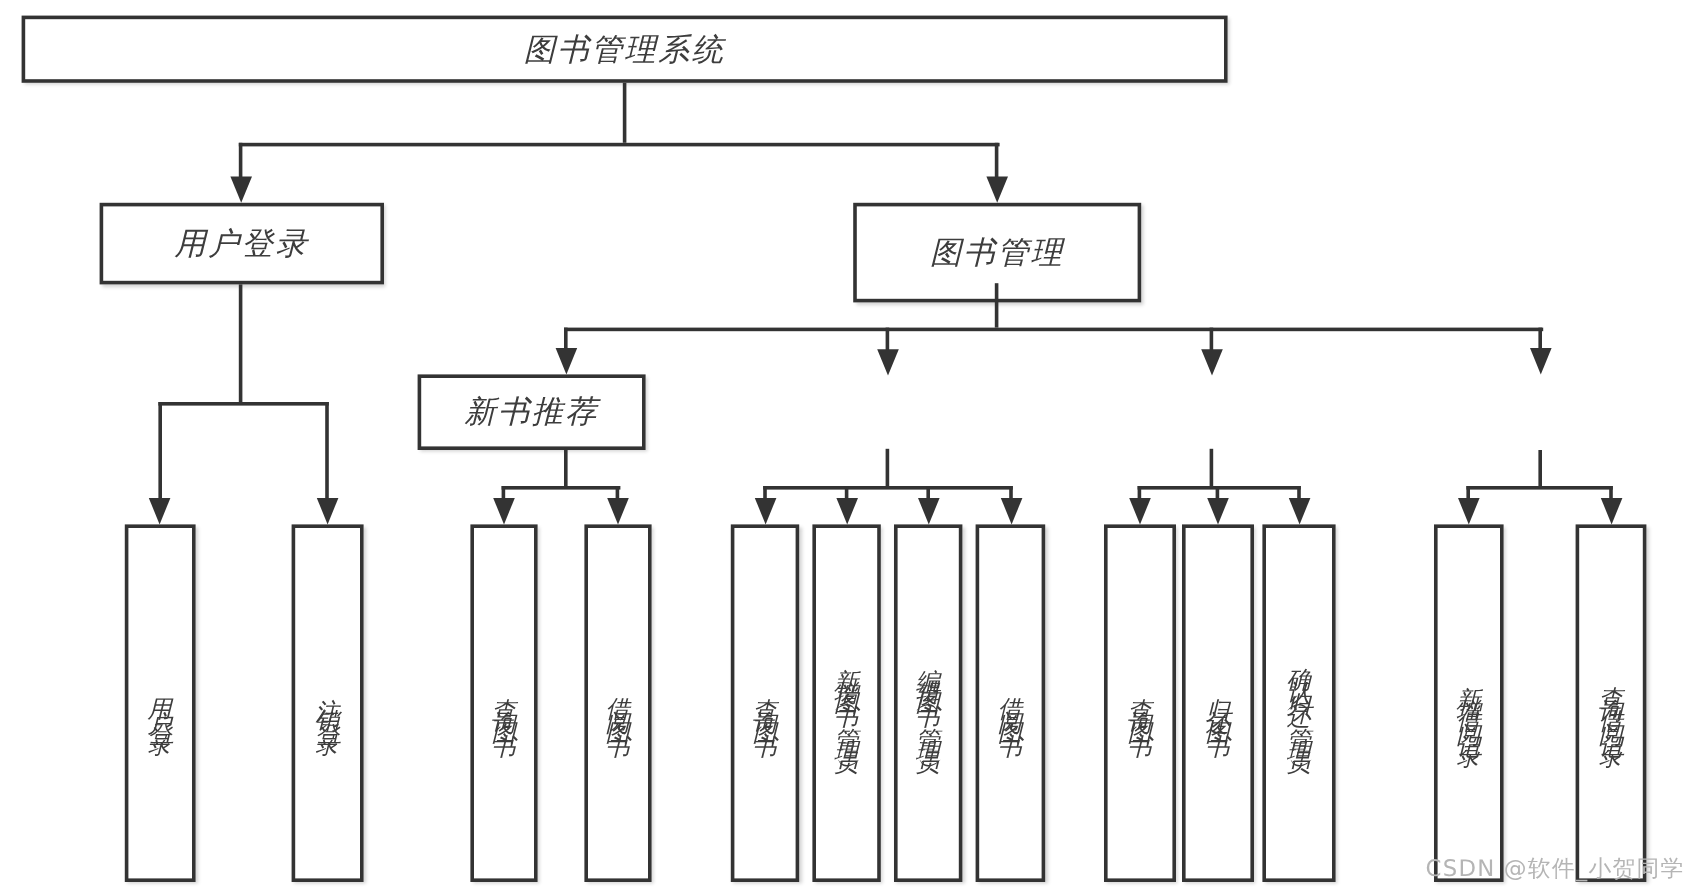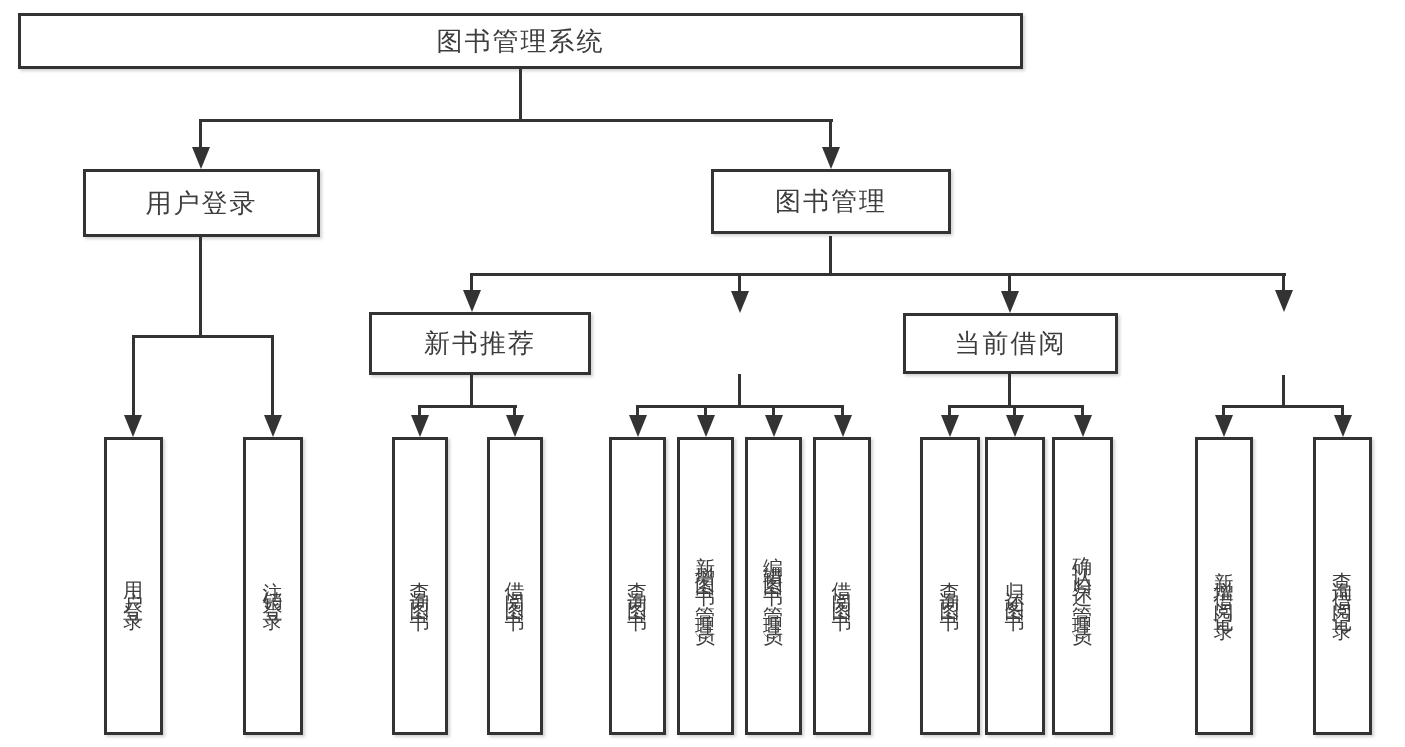--- a/index.html
+++ b/index.html
@@ -7,20 +7,21 @@
     position:relative; width:1405px; height:747px;
     background:#ffffff; overflow:hidden;
     font-family:"DejaVu Sans", sans-serif;
   }
   .box {
     position:absolute; background:#ffffff;
     border:3px solid #333333; box-sizing:border-box;
     display:flex; align-items:center; justify-content:center;
     box-shadow:2px 2px 3px rgba(0,0,0,0.18);
     color:#3d3d3d;
+    font-style:italic;
   }
   .box.h span { font-size:26px; letter-spacing:2px; white-space:nowrap; }
   .box.v span {
     writing-mode:vertical-rl; text-orientation:mixed;
     font-size:20px; letter-spacing:10px; line-height:1;
   }
   .line { position:absolute; background:#333333; }
   .arrow {
     position:absolute; width:0; height:0;
     border-left:9px solid transparent;
@@ -37,29 +38,26 @@
 
 <div class="canvas">
 
   <div class="box h" style="left:18px;top:13px;width:1005px;height:56px">
     <span>图书管理系统</span>
   </div>
 
   <div class="box h" style="left:83px;top:169px;width:237px;height:68px">
     <span>用户登录</span>
   </div>
-  <div class="box h" style="left:711px;top:169px;width:240px;height:65px">
+  <div class="box h" style="left:711px;top:169px;width:240px;height:83px">
     <span>图书管理</span>
   </div>
 
-  <div class="box h" style="left:369px;top:312px;width:222px;height:63px">
+  <div class="box h" style="left:348px;top:312px;width:190px;height:63px">
     <span>新书推荐</span>
-  </div>
-  <div class="box h" style="left:903px;top:313px;width:215px;height:61px">
-    <span>当前借阅</span>
   </div>
 
   <div class="box v" style="left:104px;top:437px;width:59px;height:298px">
     <span>用户登录</span>
   </div>
   <div class="box v" style="left:243px;top:437px;width:60px;height:298px">
     <span>注销登录</span>
   </div>
 
   <div class="box v" style="left:392px;top:437px;width:56px;height:298px">
@@ -151,14 +149,15 @@
   <div class="line" style="left:1081px;top:405px;width:3px;height:12px"></div>
   <div class="arrow" style="left:1074px;top:415px"></div>
 
   <div class="line" style="left:1282px;top:375px;width:3px;height:30px"></div>
   <div class="line" style="left:1222px;top:405px;width:122px;height:3px"></div>
   <div class="line" style="left:1222px;top:405px;width:3px;height:12px"></div>
   <div class="arrow" style="left:1215px;top:415px"></div>
   <div class="line" style="left:1341px;top:405px;width:3px;height:12px"></div>
   <div class="arrow" style="left:1334px;top:415px"></div>
 
+  <div class="watermark">CSDN @软件_小贺同学</div>
 
 </div>
 
 </body></html>

